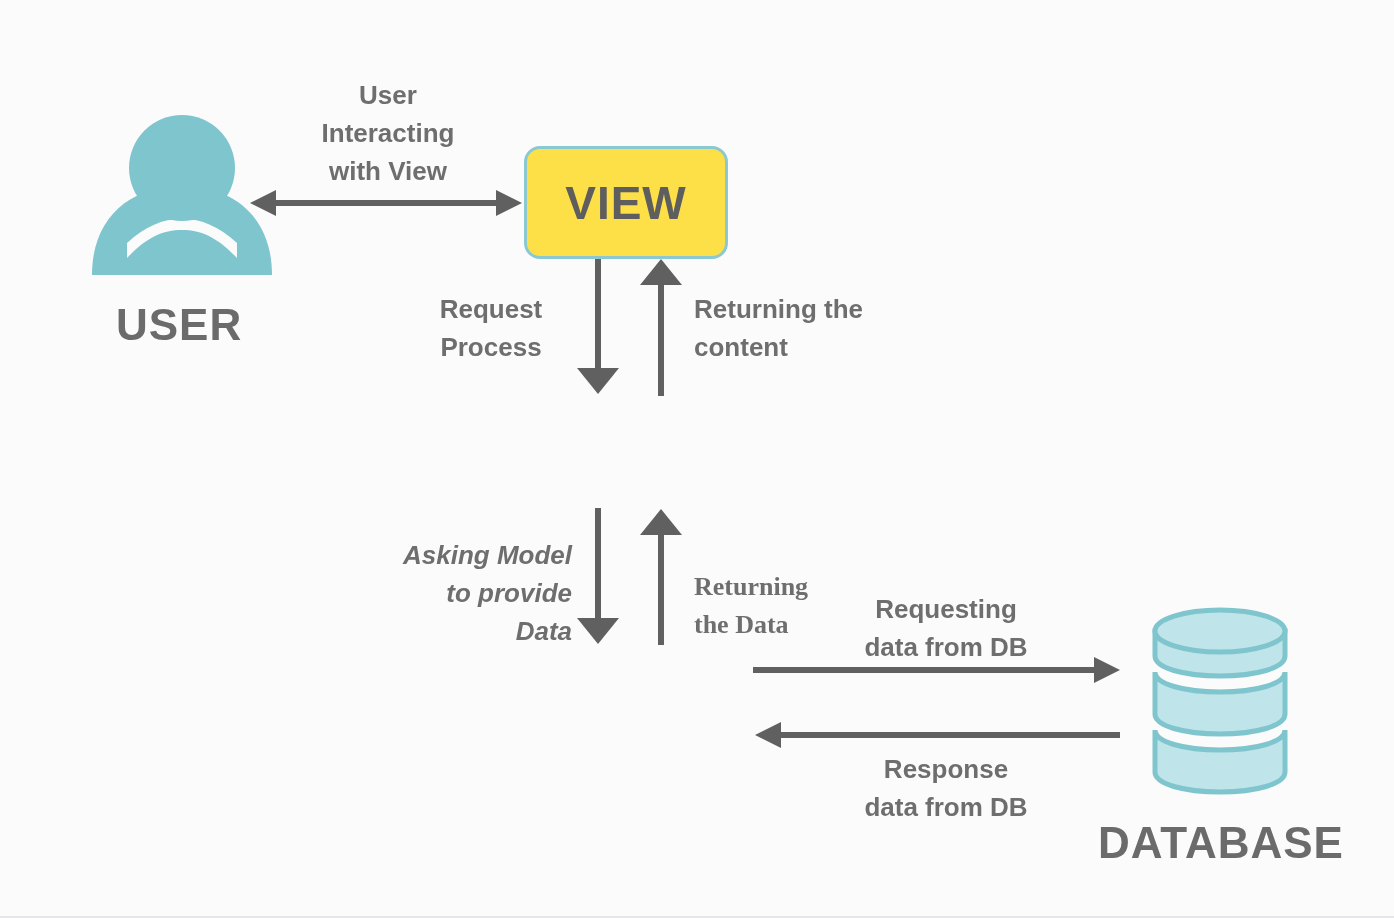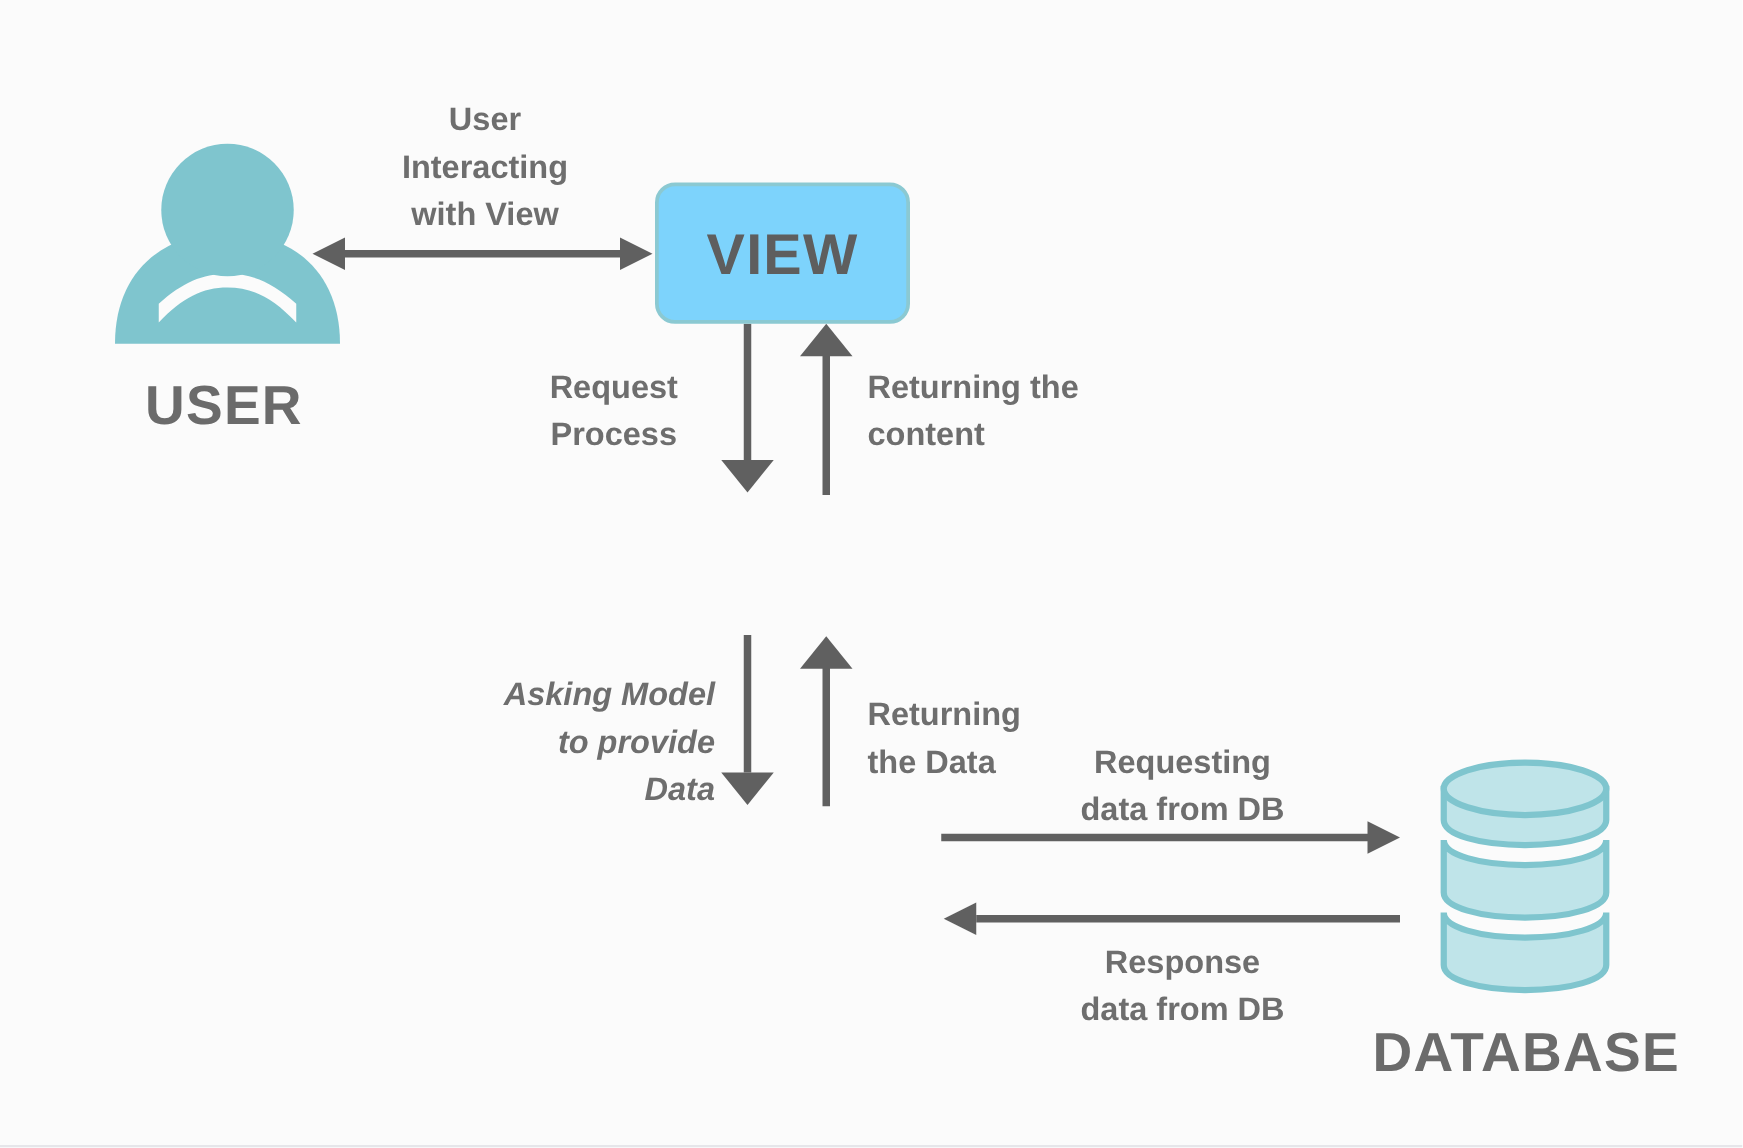--- a/index.html
+++ b/index.html
@@ -15,21 +15,21 @@
     font-family: "Liberation Sans", sans-serif;
     overflow: hidden;
     box-sizing: border-box;
     border-bottom: 2px solid #e6e6ea;
   }
 
   
   .mvc-box {
     position: absolute;
     box-sizing: border-box;
-    background: #7dd3fc;
+    background: #fde047;
     border: 3px solid #8bc9d2;
     border-radius: 16px;
     display: flex;
     align-items: center;
     justify-content: center;
   }
   .mvc-box-label {
     color: #5e5e5e;
     font-weight: bold;
     letter-spacing: 1px;
@@ -66,21 +66,21 @@
     white-space: nowrap;
   }
 
   #label-user     { left: 116px; top: 300px; }
   #label-database { left: 1098px; top: 818px; text-align: center; }
 
   #cap-user-view      { left: 288px; top: 76px;  width: 200px; }
   #cap-request        { left: 408px; top: 290px; width: 166px; }
   #cap-rendering      { left: 694px; top: 290px; width: 210px; }
   #cap-asking         { left: 372px; top: 536px; width: 200px; font-style: italic; }
-  #cap-returning      { left: 694px; top: 552px; width: 180px; }
+  #cap-returning      { left: 694px; top: 568px; width: 180px; font-family: Liberation Serif, serif; }
   #cap-requesting-db  { left: 843px; top: 590px; width: 206px; }
   #cap-response-db    { left: 843px; top: 750px; width: 206px; }
 
   
   #vector-layer {
     position: absolute;
     left: 0;
     top: 0;
     width: 1394px;
     height: 918px;

